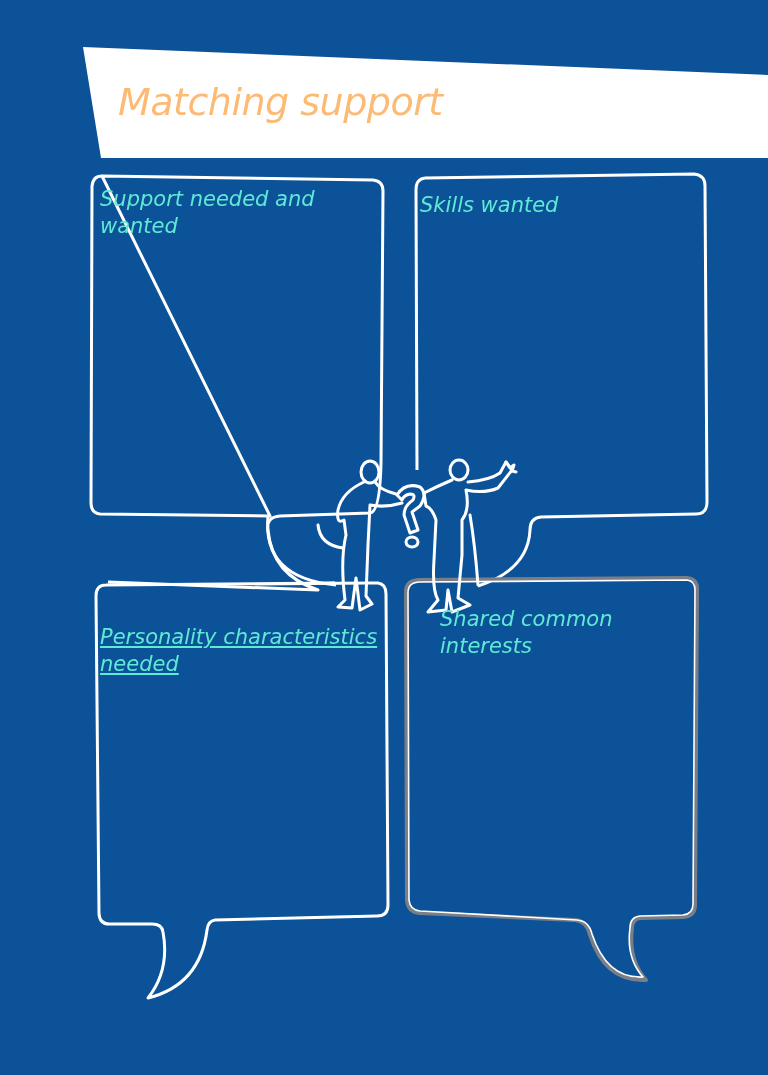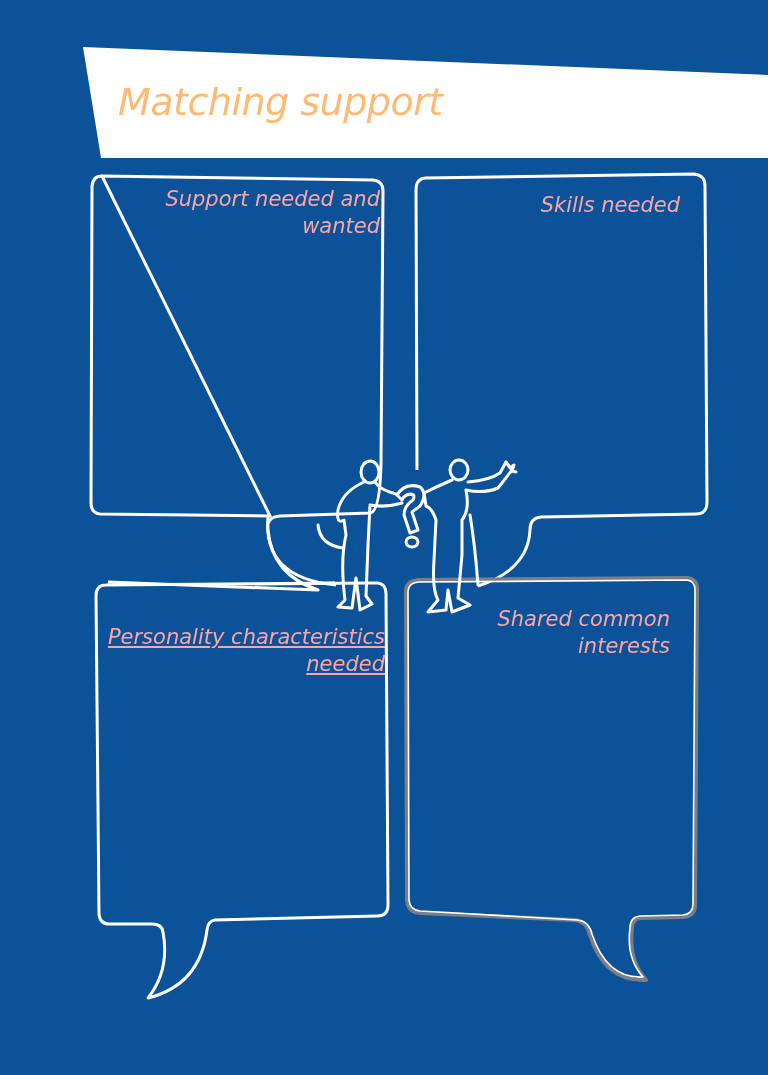--- a/index.html
+++ b/index.html
@@ -2,21 +2,21 @@
 <html><head>
 <meta charset="utf-8">
 <style>
   html, body { margin: 0; padding: 0; }
   body { width: 768px; height: 1075px; background: #0c5299; position: relative; overflow: hidden;
          font-family: "DejaVu Sans", sans-serif; }
   .page { position: absolute; inset: 0; }
   svg.art { position: absolute; left: 0; top: 0; }
   .banner-title { position: absolute; left: 118px; top: 80px; font-size: 38px; color: #fdba74;
                   font-style: italic; letter-spacing: -0.5px; font-family: "DejaVu Sans", sans-serif; }
-  .box-label { position: absolute; color: #fca5a5; font-style: italic; font-size: 21px; text-align: right;
+  .box-label { position: absolute; color: #5eead4; font-style: italic; font-size: 21px; text-align: left;
                line-height: 27px; font-family: "DejaVu Sans", sans-serif; }
   .lbl-tl { left: 100px; top: 186px; width: 280px; }
   .lbl-tr { left: 420px; top: 192px; width: 260px; }
   .lbl-bl { left: 100px; top: 624px; width: 285px; text-decoration: underline; }
   .lbl-br { left: 440px; top: 606px; width: 230px; }
   .writing-area { position: absolute; background: transparent; border: none; outline: none; resize: none;
                   color: #fff; font-family: "DejaVu Sans", sans-serif; font-size: 15px; }
 </style>
 </head>
 <body>
@@ -64,21 +64,21 @@
       <ellipse cx="459" cy="470" rx="9" ry="10"></ellipse>
       <path d="M452,480 Q438,486 424,493 L426,506 Q432,508 436,520 L434,560 Q432,590 438,600 L428,612 L446,610 L448,590 L452,612 L470,605 L458,598 L462,555 L462,520 Q470,510 466,490 Q484,494 498,488 L512,470 L506,462 L500,473 Q490,480 468,482"></path>
       <path d="M470,515 Q475,545 478,585"></path>
       <path d="M506,462 L510,468 L514,465 L512,471 L516,472"></path>
     </g>
   </svg>
 
   <div class="banner-title">Matching support</div>
 
   <div class="box-label lbl-tl">Support needed and wanted</div>
-  <div class="box-label lbl-tr">Skills needed</div>
+  <div class="box-label lbl-tr">Skills wanted</div>
   <div class="box-label lbl-bl">Personality characteristics needed</div>
   <div class="box-label lbl-br">Shared common interests</div>
 
   <textarea class="writing-area" style="left: 104px; top: 250px; width: 266px; height: 200px;"></textarea>
   <textarea class="writing-area" style="left: 428px; top: 240px; width: 266px; height: 210px;"></textarea>
   <textarea class="writing-area" style="left: 108px; top: 665px; width: 268px; height: 235px;"></textarea>
   <textarea class="writing-area" style="left: 420px; top: 665px; width: 264px; height: 230px;"></textarea>
 </div>
 
 </body></html>

